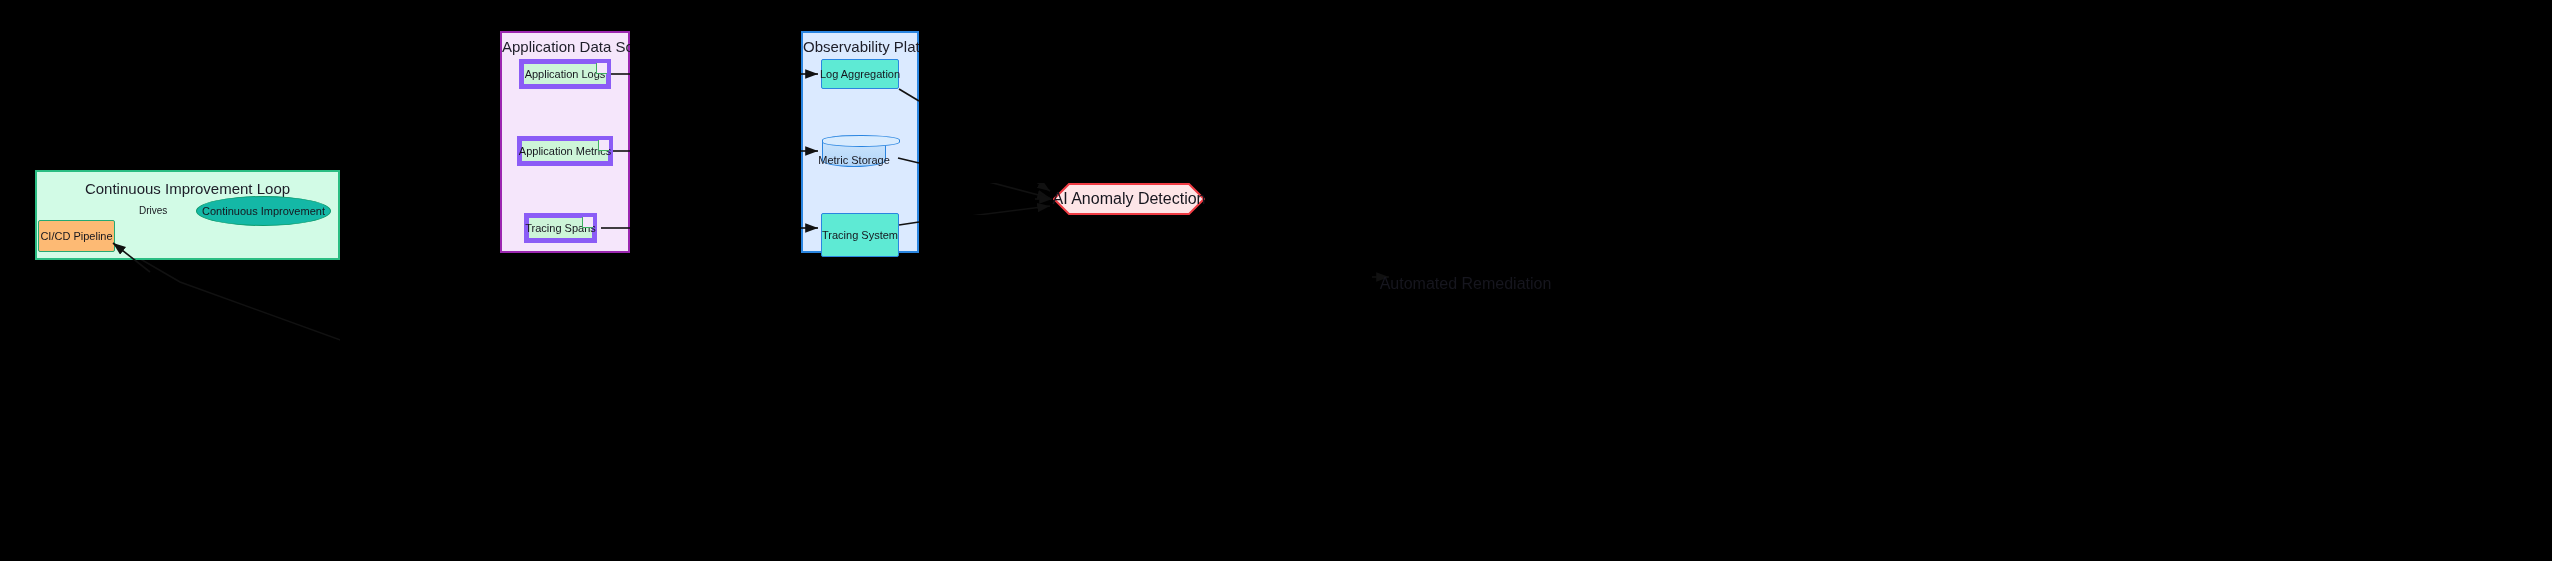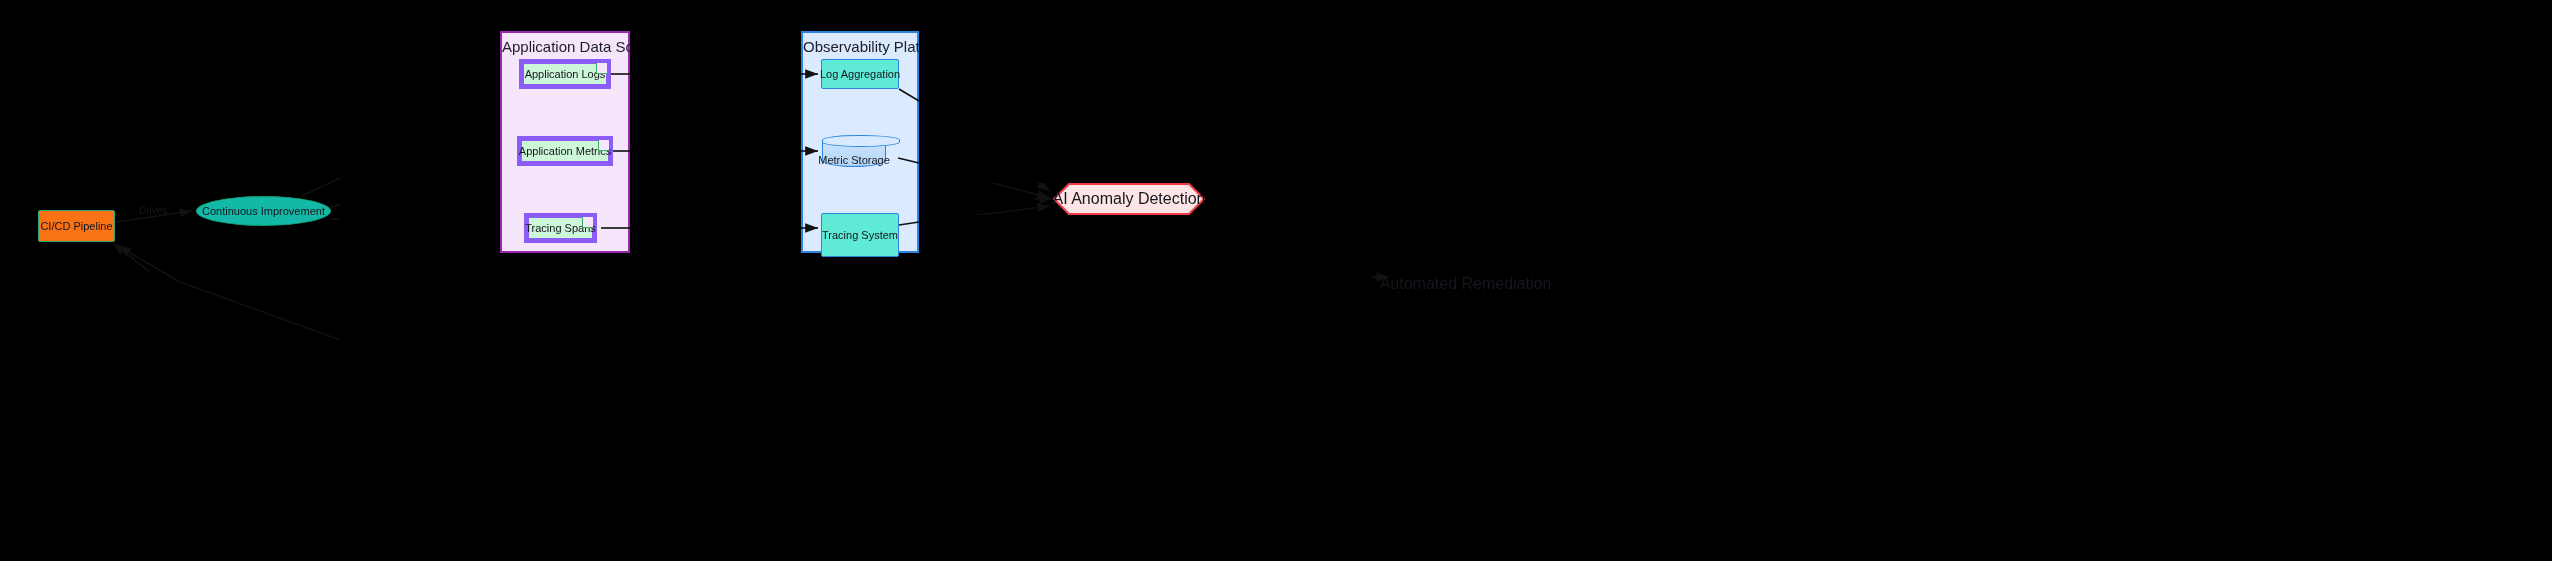--- a/index.html
+++ b/index.html
@@ -88,23 +88,23 @@
   }
 
   
   .node-rect {
     border: 1px solid;
     border-radius: 2px;
   }
 
   
   .n-cicd {
-    left: 38px; top: 210px;
+    left: 38px; top: 220px;
     width: 77px; height: 32px;
-    background: #f97316;
+    background: #fdba74;
     border-color: #25a873;
   }
 
   
   .n-ci {
     left: 196px; top: 196px;
     width: 135px; height: 30px;
     background: #14b8a6;
     border: 1px solid #16archive;
     border: 1px solid #13archive;
@@ -231,20 +231,23 @@
 
     <path d="M898,158 L1050,198" stroke="#111111" stroke-width="1.6" fill="none" marker-end="url(#arrow)"></path>
 
     <path d="M899,225 L1050,206" stroke="#111111" stroke-width="1.6" fill="none" marker-end="url(#arrow)"></path>
 
     <path d="M1205,202 L1385,272" stroke="#111111" stroke-width="1.6" fill="none" marker-end="url(#arrow)"></path>
 
     <path d="M1388,282 L700,470 L180,282 L118,246" stroke="#111111" stroke-width="1.6" fill="none" marker-end="url(#arrow)"></path>
   </svg>
 
+  <div class="subgraph sg-improvement">
+    <div class="subgraph-title">Continuous Improvement Loop</div>
+  </div>
 
   <div class="subgraph sg-datasources">
     <div class="subgraph-title">Application Data Sources</div>
   </div>
 
   <div class="subgraph sg-observability">
     <div class="subgraph-title">Observability Platform</div>
   </div>
 
   <div class="node node-rect n-cicd">CI/CD Pipeline</div>

